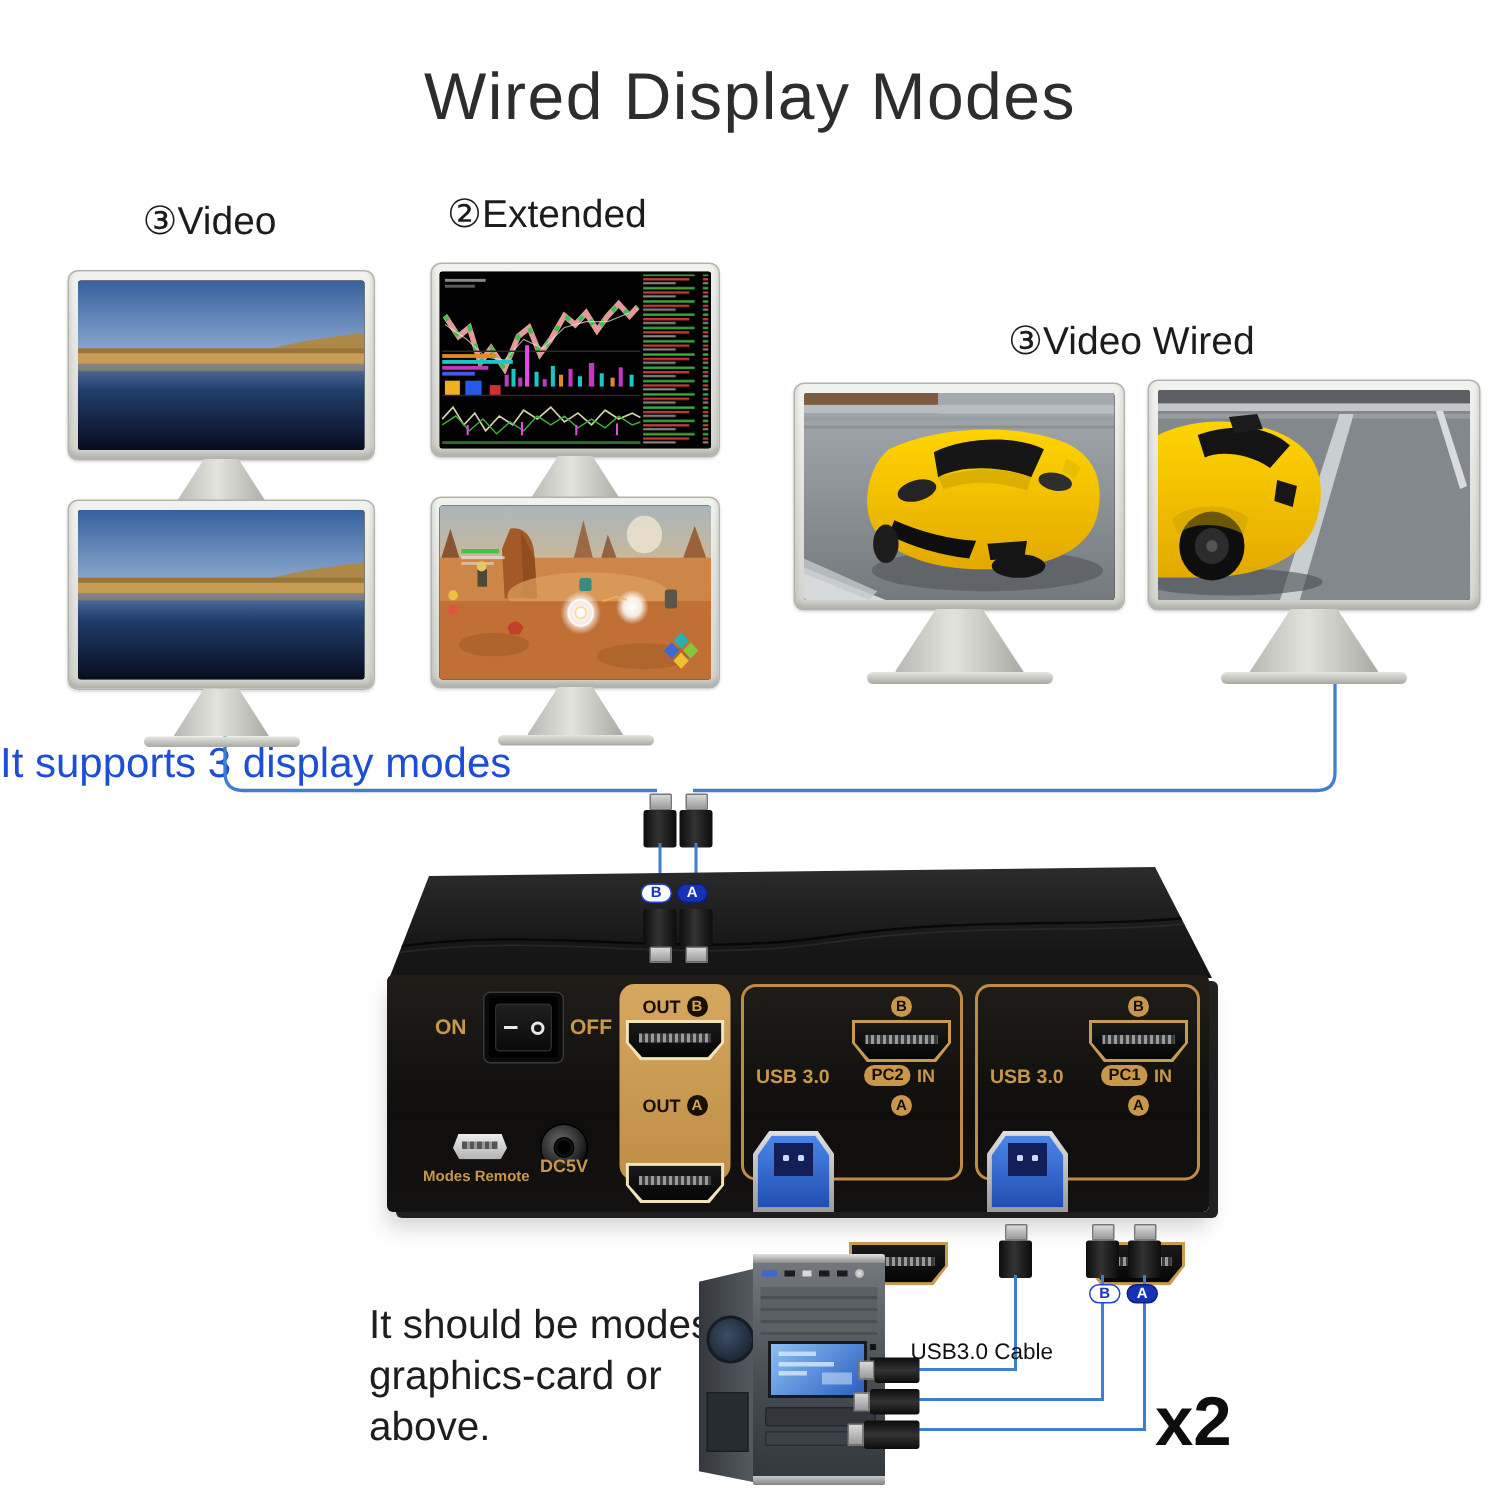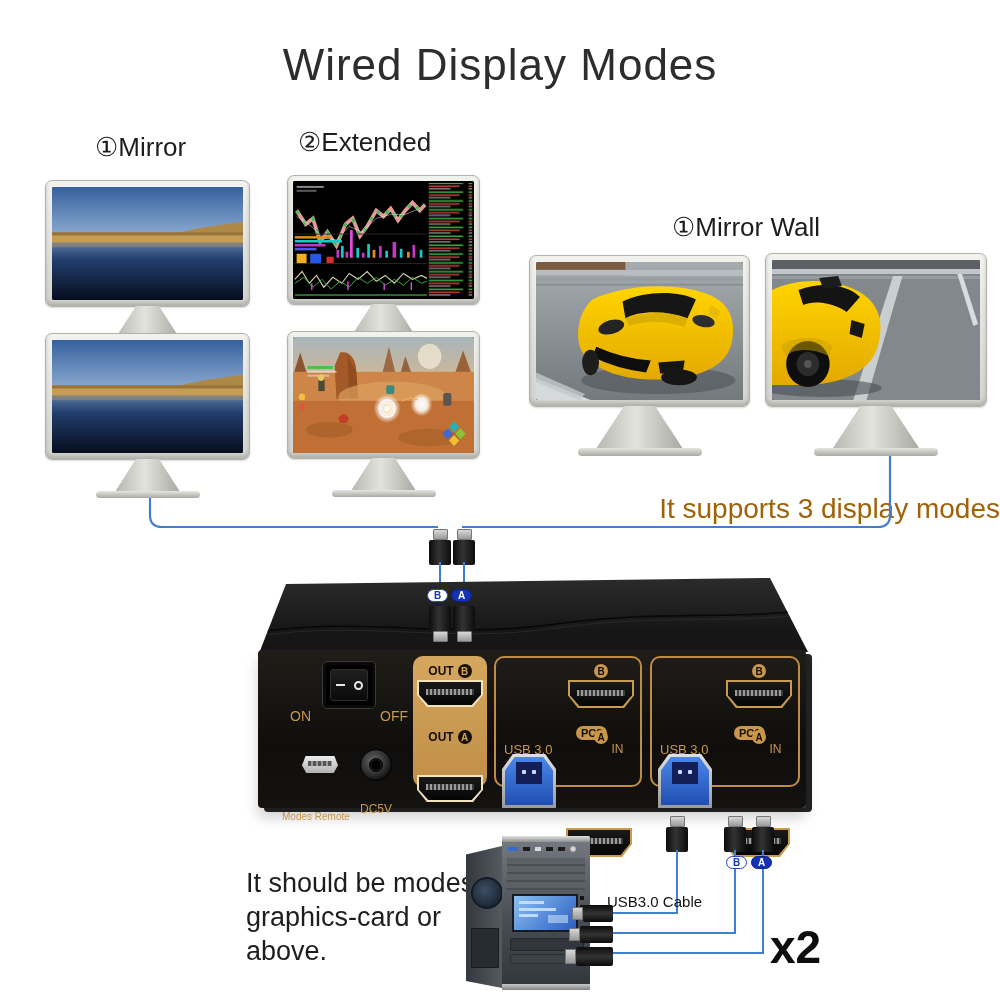--- a/index.html
+++ b/index.html
@@ -43,21 +43,21 @@
   .pill.white{background:#fff;border:1.5px solid #2446c8;color:#1a36b8;}
   .pill.blue{background:#1632b4;border:1.5px solid #0c1f86;color:#fff;}
 
   
   .kvm-top{left:256px;top:576px;width:552px;height:80px;
            clip-path:polygon(30px 8px,514px 2px,552px 76px,2px 80px);
            background:linear-gradient(#2c2c2c,#161616 70%);}
   .kvm-front{left:258px;top:650px;width:548px;height:158px;border-radius:4px;
              background:linear-gradient(#201d19,#0f0e0c 60%,#141210);
              box-shadow:6px 4px 0 rgba(10,10,10,.9),0 10px 14px rgba(0,0,0,.18);}
-  .gold-text{color:#c9974a;font-weight:normal;margin-top:32px;}
+  .gold-text{color:#c9974a;font-weight:bold;}
   .panel-outline{border:2px solid #c08c44;border-radius:10px;box-sizing:border-box;}
   .panel-solid{background:linear-gradient(#d6a75f,#c08e46);border-radius:10px;}
   .gbadge{width:14px;height:14px;border-radius:50%;background:#c9974a;color:#120d05;
           display:flex;align-items:center;justify-content:center;font-size:10px;font-weight:bold;}
   .gbadge.dark{background:#161005;color:#d4a354;}
   .pcpill{background:#c9974a;color:#140e04;font-size:11px;font-weight:bold;border-radius:8px;padding:0 5px;height:14px;
           display:flex;align-items:center;}
   .hdmi{clip-path:polygon(0 0,100% 0,100% 55%,85% 100%,15% 100%,0 55%);background:#c99b50;position:relative;}
   .hdmi.cream{background:#f2e3bd;}
   .hdmi .inner{position:absolute;left:2px;top:2px;right:2px;bottom:2px;
@@ -94,24 +94,24 @@
               background:linear-gradient(90deg,#34383e,#545a60);}
   .tower-front{left:502px;top:836px;width:88px;height:154px;border-radius:2px;
                background:linear-gradient(#757b81,#484d53 55%,#31363c);}
   .lcd{background:linear-gradient(135deg,#8cc0f4,#2a5ec0);border:2px solid #171a1f;position:relative;}
   .lcd i{position:absolute;background:#cfe6fb;opacity:.85;}
 </style>
 </head>
 <body>
 
 <div class="abs title">Wired Display Modes</div>
-<div class="abs mode-label" style="left:95px;top:132px;">①Mirror</div>
+<div class="abs mode-label" style="left:95px;top:132px;">③Video</div>
 <div class="abs mode-label" style="left:298px;top:127px;">②Extended</div>
-<div class="abs mode-label" style="left:672px;top:212px;">①Mirror Wall</div>
-<div class="abs" style="left:0;top:493px;width:1000px;text-align:right;font-size:28px;color:#a16207;">It supports 3 display modes</div>
+<div class="abs mode-label" style="left:672px;top:212px;">③Video Wired</div>
+<div class="abs" style="left:0;top:493px;width:1000px;text-align:left;font-size:28px;color:#1d4ed8;">It supports 3 display modes</div>
 
 <svg class="abs" style="left:0;top:0;" width="1000" height="1000">
   <path d="M150,478 L150,515 Q150,527 162,527 L438,527" fill="none" stroke="#3f7fd0" stroke-width="2.2"></path>
   <path d="M890,440 L890,515 Q890,527 878,527 L462,527" fill="none" stroke="#3f7fd0" stroke-width="2.2"></path>
 </svg>
 
 <div class="abs monitor" style="left:45px;top:180px;width:205px;">
   <div class="bezel">
     <div class="screen" style="height:113px;">
       <svg viewBox="0 0 200 120" preserveAspectRatio="none">

